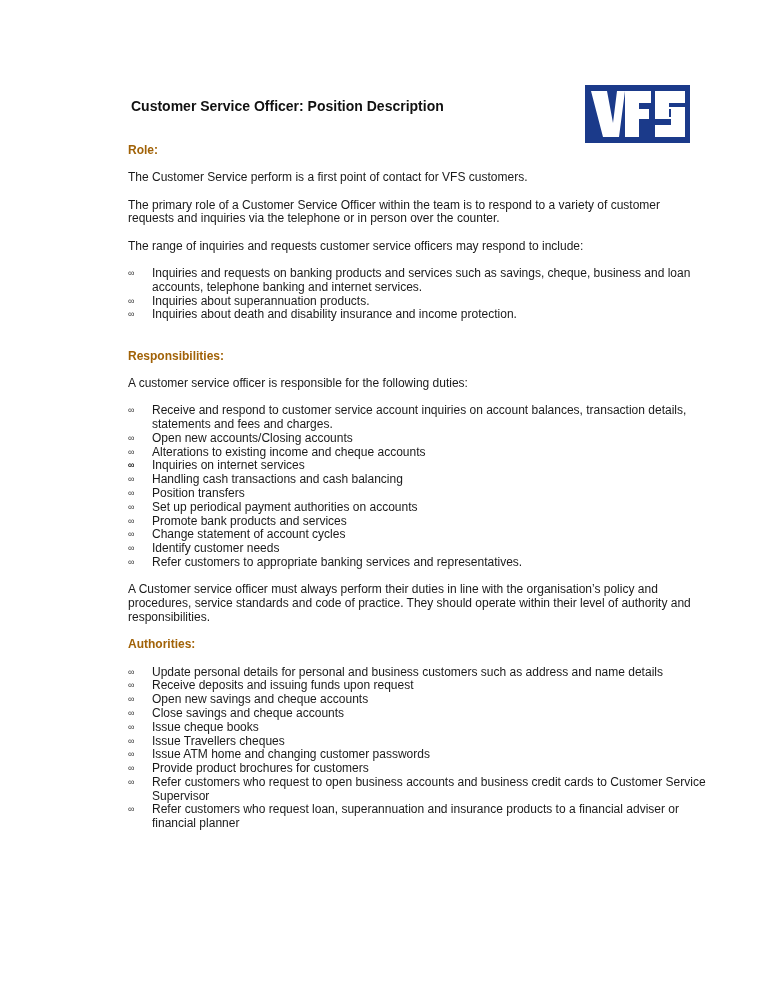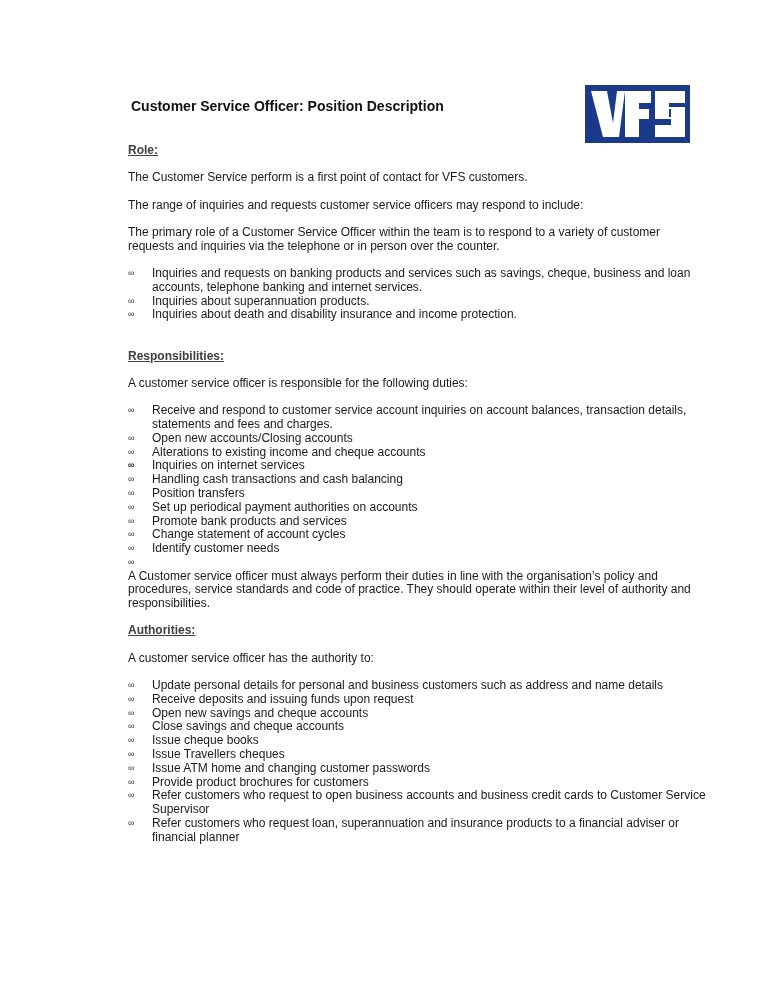--- a/index.html
+++ b/index.html
@@ -43,22 +43,21 @@
     }
     .content {
       position: absolute;
       left: 114px;
       top: 144px;
       width: 580px;
     }
     .section-heading {
       font-weight: bold;
       margin: 0 0 13.5px 0;
-      color: #404040;
-      text-decoration: underline;
+      color: #a16207;
     }
     p {
       margin: 0 0 13.5px 0;
     }
     ul.bullets {
       list-style: none;
       margin: 0 0 13.5px 0;
       padding: 0;
     }
     ul.bullets li {
@@ -92,22 +91,22 @@
 
       <path d="M70,6 H100 V18 H84 V22 H100 V52 H70 V40 H86 V34 H70 Z" fill="#ffffff"></path>
       <rect x="84" y="24" width="2" height="8" fill="#1b3a8a"></rect>
     </svg>
   </div>
 
   <div class="content">
 
     <div class="section-heading">Role:</div>
     <p>The Customer Service perform is a first point of contact for VFS customers.</p>
+    <p>The primary role of a Customer Service Officer within the team is to respond to a variety of customer requests and inquiries via the telephone or in person over the counter.</p>
     <p>The range of inquiries and requests customer service officers may respond to include:</p>
-    <p>The primary role of a Customer Service Officer within the team is to respond to a variety of customer requests and inquiries via the telephone or in person over the counter.</p>
     <ul class="bullets">
       <li><span class="bullet">∞</span><span>Inquiries and requests on banking products and services such as savings, cheque, business and loan accounts, telephone banking and internet services.</span></li>
       <li><span class="bullet">∞</span><span>Inquiries about superannuation products.</span></li>
       <li><span class="bullet">∞</span><span>Inquiries about death and disability insurance and income protection.</span></li>
     </ul>
     <div class="gap-extra"></div>
 
     <div class="section-heading">Responsibilities:</div>
     <p>A customer service officer is responsible for the following duties:</p>
     <ul class="bullets">
@@ -115,26 +114,25 @@
       <li><span class="bullet">∞</span><span>Open new accounts/Closing accounts</span></li>
       <li><span class="bullet">∞</span><span>Alterations to existing income and cheque accounts</span></li>
       <li><span class="bullet">∞</span></li>
       <li><span class="bullet">∞</span><span>Inquiries on internet services</span></li>
       <li><span class="bullet">∞</span><span>Handling cash transactions and cash balancing</span></li>
       <li><span class="bullet">∞</span><span>Position transfers</span></li>
       <li><span class="bullet">∞</span><span>Set up periodical payment authorities on accounts</span></li>
       <li><span class="bullet">∞</span><span>Promote bank products and services</span></li>
       <li><span class="bullet">∞</span><span>Change statement of account cycles</span></li>
       <li><span class="bullet">∞</span><span>Identify customer needs</span></li>
-      <li><span class="bullet">∞</span></li>
+      <li><span class="bullet">∞</span><span>Refer customers to appropriate banking services and representatives.</span></li>
     </ul>
     <p>A Customer service officer must always perform their duties in line with the organisation’s policy and procedures, service standards and code of practice.  They should operate within their level of authority and responsibilities.</p>
 
     <div class="section-heading">Authorities:</div>
-    <p>A customer service officer has the authority to:</p>
     <ul class="bullets">
       <li><span class="bullet">∞</span><span>Update personal details for personal and business customers such as address and name details</span></li>
       <li><span class="bullet">∞</span><span>Receive deposits and issuing funds upon request</span></li>
       <li><span class="bullet">∞</span><span>Open new savings and cheque accounts</span></li>
       <li><span class="bullet">∞</span><span>Close savings and cheque accounts</span></li>
       <li><span class="bullet">∞</span><span>Issue cheque books</span></li>
       <li><span class="bullet">∞</span><span>Issue Travellers cheques</span></li>
       <li><span class="bullet">∞</span><span>Issue ATM home and changing customer passwords</span></li>
       <li><span class="bullet">∞</span><span>Provide product brochures for customers</span></li>
       <li><span class="bullet">∞</span><span>Refer customers who request to open business accounts and business credit cards to Customer Service Supervisor</span></li>

